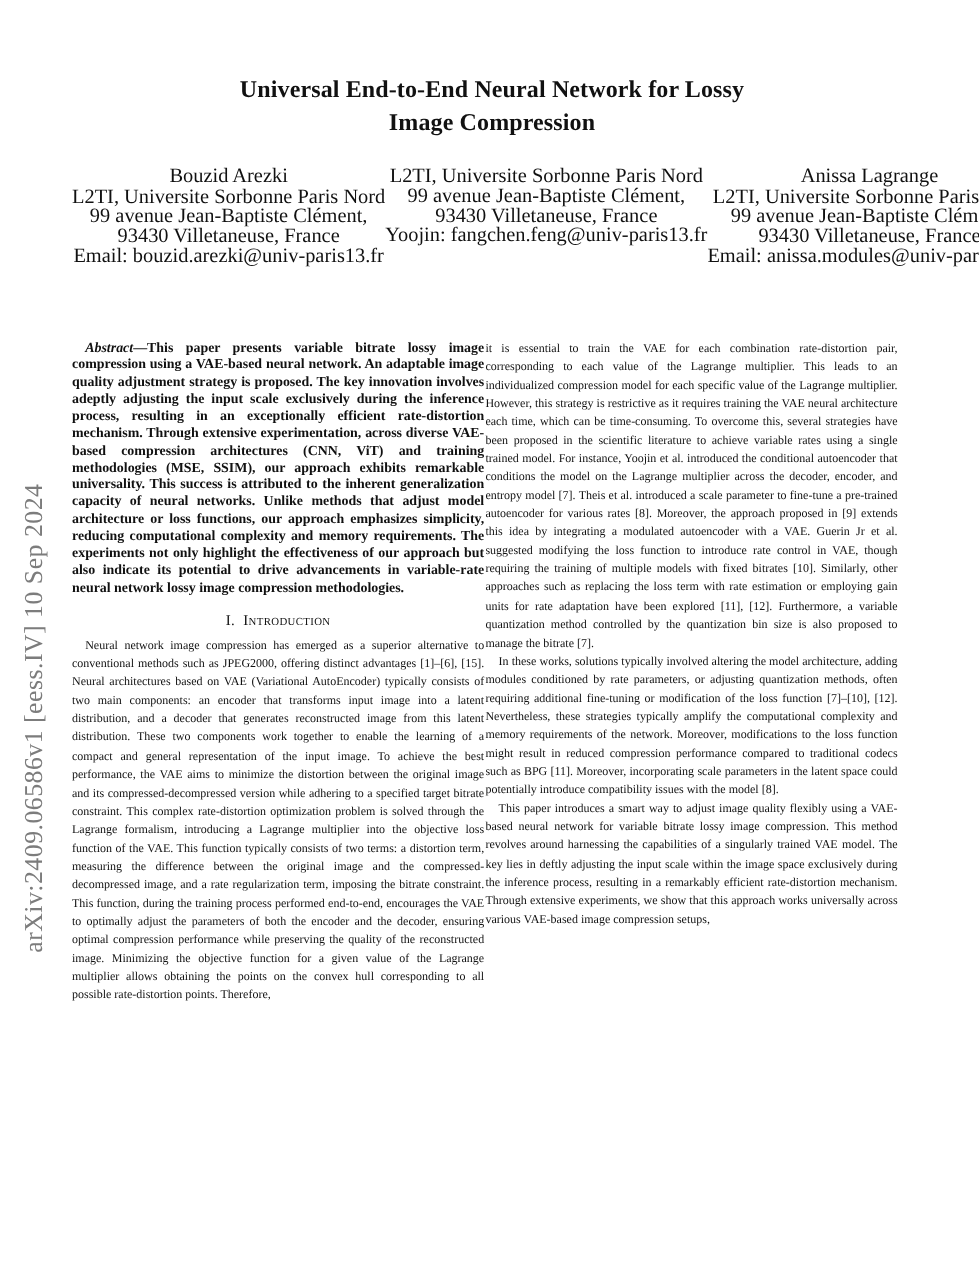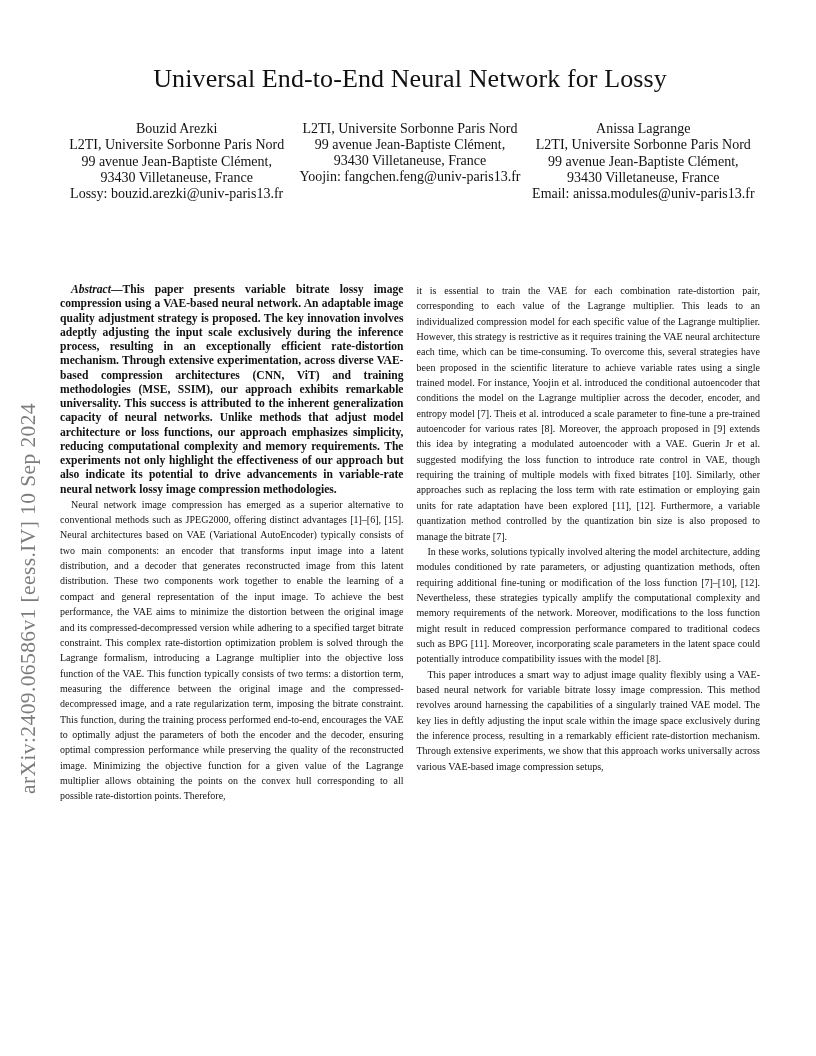--- a/index.html
+++ b/index.html
@@ -45,57 +45,57 @@
   
   .header {
     position: absolute;
     left: 60px;
     top: 0px;
     width: 700px;
   }
   .title {
     margin: 0;
     padding-top: 62px;
-    font-size: 26px;
-    font-weight: normal;
+    font-size: 20px;
+    font-weight: bold;
     line-height: 1.33;
     text-align: center;
     letter-spacing: 0.1px;
   }
 
   .authors {
     display: flex;
     width: 700px;
     margin-top: 24px;
   }
   .author-block {
     flex: 1 1 33.333%;
     text-align: center;
-    font-size: 14px;
+    font-size: 17px;
     line-height: 16.3px;
   }
   .author-name {
     display: block;
     margin-bottom: 0.5px;
   }
   .author-line {
     display: block;
     white-space: nowrap;
     text-align: center;
   }
 
   
   .columns {
     position: absolute;
     left: 60px;
     top: 283px;
     width: 700px;
     height: 700px;
     display: flex;
-    gap: 13px;
+    gap: 1px;
   }
   .col {
     width: 343.5px;
     flex: 0 0 343.5px;
   }
 
   p {
     margin: 0;
     font-size: 10px;
     line-height: 15.35px;
@@ -135,29 +135,30 @@
 
 <div class="page">
 
   <div class="arxiv-stamp">
     <span>arXiv:2409.06586v1  [eess.IV]  10 Sep 2024</span>
   </div>
 
   <div class="header">
     <h1 class="title">
       <span>Universal End-to-End Neural Network for Lossy</span><br>
+      <span>Image Compression</span>
     </h1>
 
     <div class="authors">
       <div class="author-block">
         <span class="author-name">Bouzid Arezki</span>
         <span class="author-line">L2TI, Universite Sorbonne Paris Nord</span>
         <span class="author-line">99 avenue Jean-Baptiste Clément,</span>
         <span class="author-line">93430 Villetaneuse, France</span>
-        <span class="author-line">Lossy: bouzid.arezki@univ-paris13.fr</span>
+        <span class="author-line">Email: bouzid.arezki@univ-paris13.fr</span>
       </div>
       <div class="author-block">
         <span class="author-line">L2TI, Universite Sorbonne Paris Nord</span>
         <span class="author-line">99 avenue Jean-Baptiste Clément,</span>
         <span class="author-line">93430 Villetaneuse, France</span>
         <span class="author-line">Yoojin: fangchen.feng@univ-paris13.fr</span>
       </div>
       <div class="author-block">
         <span class="author-name">Anissa Lagrange</span>
         <span class="author-line">L2TI, Universite Sorbonne Paris Nord</span>
@@ -166,20 +167,21 @@
         <span class="author-line">Email: anissa.modules@univ-paris13.fr</span>
       </div>
     </div>
   </div>
 
   <div class="columns">
 
     <div class="col">
       <p class="abstract"><span class="abs-head">Abstract</span><span>—</span><span>This paper presents variable bitrate lossy image compression using a VAE-based neural network. An adaptable image quality adjustment strategy is proposed. The key innovation involves adeptly adjusting the input scale exclusively during the inference process, resulting in an exceptionally efficient rate-distortion mechanism. Through extensive experimentation, across diverse VAE-based compression architectures (CNN, ViT) and training methodologies (MSE, SSIM), our approach exhibits remarkable universality. This success is attributed to the inherent generalization capacity of neural networks. Unlike methods that adjust model architecture or loss functions, our approach emphasizes simplicity, reducing computational complexity and memory requirements. The experiments not only highlight the effectiveness of our approach but also indicate its potential to drive advancements in variable-rate neural network lossy image compression methodologies.</span></p>
 
+      <h2 class="section-head"><span class="numeral">I.</span>&nbsp;&nbsp;<span>Introduction</span></h2>
 
       <p>Neural network image compression has emerged as a superior alternative to conventional methods such as JPEG2000, offering distinct advantages [1]–[6], [15]. Neural architectures based on VAE (Variational AutoEncoder) typically consists of two main components: an encoder that transforms input image into a latent distribution, and a decoder that generates reconstructed image from this latent distribution. These two components work together to enable the learning of a compact and general representation of the input image. To achieve the best performance, the VAE aims to minimize the distortion between the original image and its compressed-decompressed version while adhering to a specified target bitrate constraint. This complex rate-distortion optimization problem is solved through the Lagrange formalism, introducing a Lagrange multiplier into the objective loss function of the VAE. This function typically consists of two terms: a distortion term, measuring the difference between the original image and the compressed-decompressed image, and a rate regularization term, imposing the bitrate constraint. This function, during the training process performed end-to-end, encourages the VAE to optimally adjust the parameters of both the encoder and the decoder, ensuring optimal compression performance while preserving the quality of the reconstructed image. Minimizing the objective function for a given value of the Lagrange multiplier allows obtaining the points on the convex hull corresponding to all possible rate-distortion points. Therefore,</p>
     </div>
 
     <div class="col">
       <p class="no-indent">it is essential to train the VAE for each combination rate-distortion pair, corresponding to each value of the Lagrange multiplier. This leads to an individualized compression model for each specific value of the Lagrange multiplier. However, this strategy is restrictive as it requires training the VAE neural architecture each time, which can be time-consuming. To overcome this, several strategies have been proposed in the scientific literature to achieve variable rates using a single trained model. For instance, Yoojin et al. introduced the conditional autoencoder that conditions the model on the Lagrange multiplier across the decoder, encoder, and entropy model [7]. Theis et al. introduced a scale parameter to fine-tune a pre-trained autoencoder for various rates [8]. Moreover, the approach proposed in [9] extends this idea by integrating a modulated autoencoder with a VAE. Guerin Jr et al. suggested modifying the loss function to introduce rate control in VAE, though requiring the training of multiple models with fixed bitrates [10]. Similarly, other approaches such as replacing the loss term with rate estimation or employing gain units for rate adaptation have been explored [11], [12]. Furthermore, a variable quantization method controlled by the quantization bin size is also proposed to manage the bitrate [7].</p>
       <p>In these works, solutions typically involved altering the model architecture, adding modules conditioned by rate parameters, or adjusting quantization methods, often requiring additional fine-tuning or modification of the loss function [7]–[10], [12]. Nevertheless, these strategies typically amplify the computational complexity and memory requirements of the network. Moreover, modifications to the loss function might result in reduced compression performance compared to traditional codecs such as BPG [11]. Moreover, incorporating scale parameters in the latent space could potentially introduce compatibility issues with the model [8].</p>
       <p>This paper introduces a smart way to adjust image quality flexibly using a VAE-based neural network for variable bitrate lossy image compression. This method revolves around harnessing the capabilities of a singularly trained VAE model. The key lies in deftly adjusting the input scale within the image space exclusively during the inference process, resulting in a remarkably efficient rate-distortion mechanism. Through extensive experiments, we show that this approach works universally across various VAE-based image compression setups,</p>
     </div>
 

